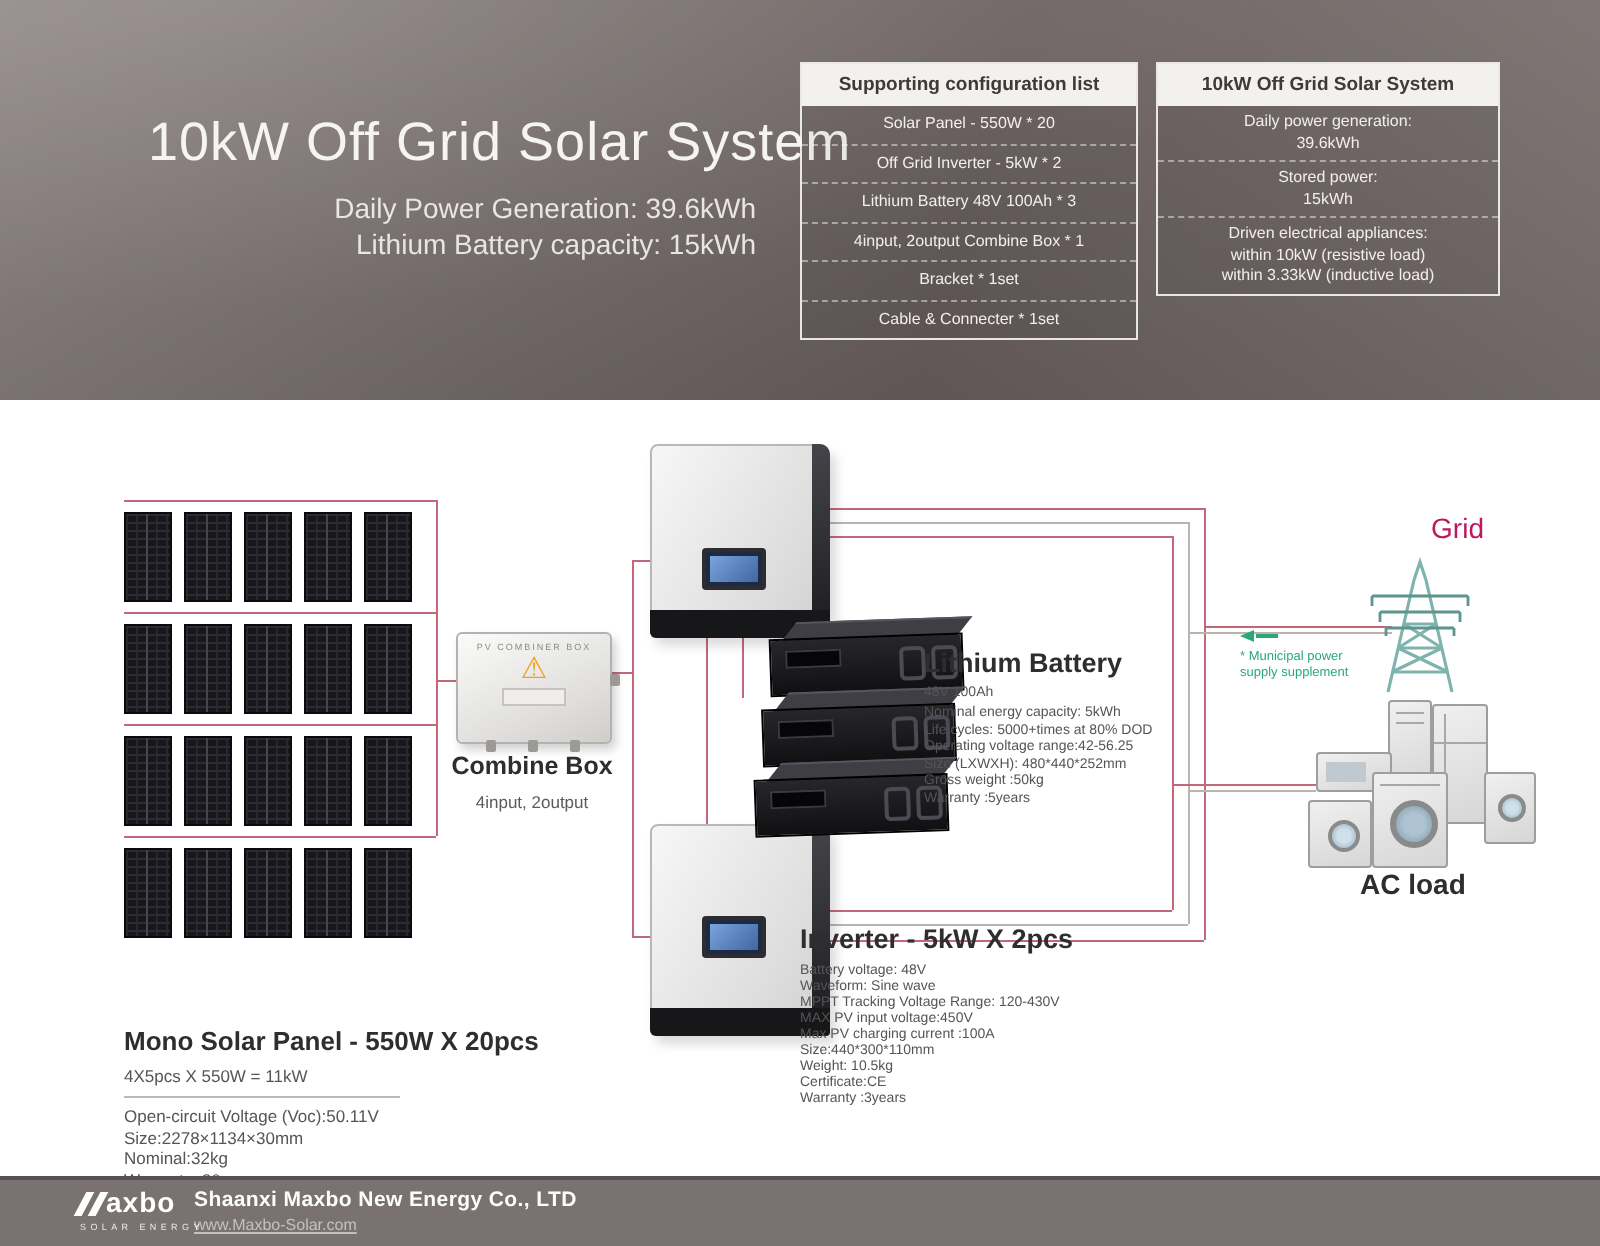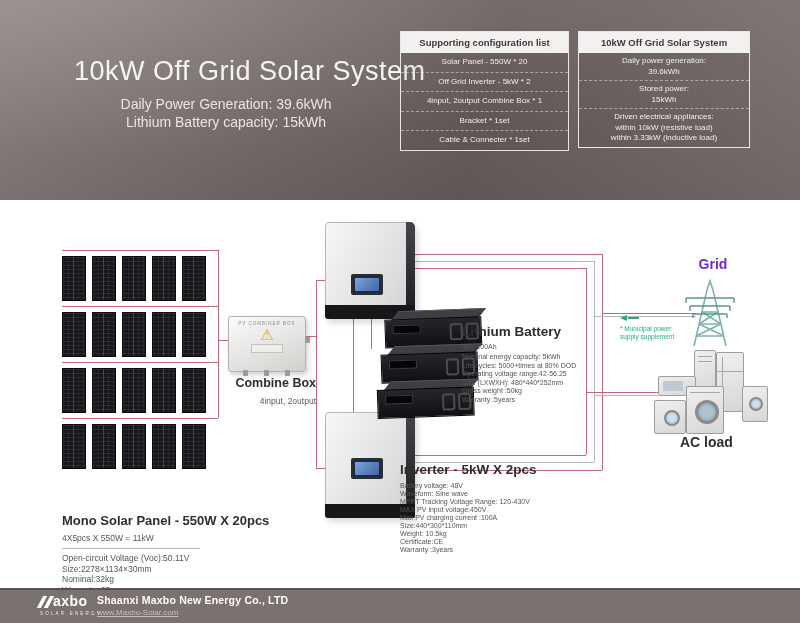--- a/index.html
+++ b/index.html
@@ -7,21 +7,21 @@
         font-family:"Liberation Sans",sans-serif;}
 
   
   .hero{position:absolute;left:0;top:0;width:800px;height:200px;
         background:linear-gradient(105deg,#8c8381 0%,#766d6b 35%,#695f5e 60%,#7c7371 100%);}
   .hero::after{content:"";position:absolute;inset:0;
         background:radial-gradient(ellipse at 12% 0%,rgba(255,255,255,0.10),transparent 55%),
                    linear-gradient(180deg,rgba(255,255,255,0.05),rgba(0,0,0,0.10));}
   .hero-title{position:absolute;left:74px;top:56px;font-size:27px;color:#f6f4f3;
         letter-spacing:0.5px;z-index:2;}
-  .hero-sub{position:absolute;left:74px;top:95px;width:304px;text-align:center;
+  .hero-sub{position:absolute;left:74px;top:95px;width:304px;text-align:right;
         font-size:14px;line-height:18px;color:#e9e5e3;z-index:2;}
 
   .cfg-table{position:absolute;left:400px;top:31px;width:167px;z-index:2;
         border:1px solid rgba(255,255,255,0.85);background:rgba(0,0,0,0.05);}
   .sys-table{position:absolute;left:578px;top:31px;width:170px;z-index:2;
         border:1px solid rgba(255,255,255,0.85);background:rgba(0,0,0,0.05);}
   .tbl-head{background:#f3f1ef;color:#3e3a39;font-weight:bold;font-size:9.5px;
         text-align:center;padding:5px 2px;}
   .cfg-row{height:18.5px;line-height:18.5px;text-align:center;font-size:8px;color:#f1eeed;
         border-bottom:1px dashed rgba(255,255,255,0.45);}
@@ -45,21 +45,21 @@
 
   
   .cbox{position:absolute;left:228px;top:316px;width:76px;height:54px;z-index:2;
         background:linear-gradient(155deg,#fbfbfa,#dedddb 70%,#cfcecb);
         border:1px solid #b3b2ae;border-radius:3px;box-shadow:2px 3px 5px rgba(0,0,0,0.18);}
   .cbox-title{font-size:4.5px;letter-spacing:1px;color:#8b8b88;text-align:center;margin-top:4px;}
   .warn{display:block;text-align:center;font-size:15px;line-height:16px;color:#f0a020;margin-top:1px;}
   .cbox-strip{width:30px;height:7px;margin:1px auto 0;background:#efeeec;border:1px solid #c5c4c0;}
   .nub{position:absolute;bottom:-5px;width:5px;height:6px;background:#9b9a96;border-radius:1px;}
   .nub.r{right:-5px;bottom:auto;}
-  .combine-label{position:absolute;left:216px;top:376px;width:100px;text-align:right;z-index:3;}
+  .combine-label{position:absolute;left:216px;top:376px;width:100px;text-align:center;z-index:3;}
   .combine-label .lab{font-weight:bold;font-size:12.5px;color:#2f2e2e;}
   .combine-label .sub{font-size:8.5px;color:#5a5a5a;margin-top:6px;}
 
   
   .inverter{position:absolute;width:90px;z-index:2;}
   .inv-body{position:absolute;inset:0;background:linear-gradient(120deg,#f7f7f7,#dddddd 70%,#cfcfcf);
         border:1px solid #b8b8b8;border-radius:4px 6px 3px 3px;box-shadow:3px 4px 6px rgba(0,0,0,0.15);}
   .inv-edge{position:absolute;right:0;top:0;width:9px;height:100%;
         background:linear-gradient(180deg,#44444a,#1b1b1f);border-radius:0 5px 2px 0;}
   .inv-band{position:absolute;left:0;bottom:0;width:100%;height:14px;background:#17171a;
@@ -89,22 +89,22 @@
   .inverter-info{position:absolute;left:400px;top:462px;width:180px;z-index:3;}
   .inverter-info .info-title{font-size:13.5px;}
   .inverter-info .specs{font-size:7px;line-height:8px;color:#555;margin-top:5px;}
   .solar-info{position:absolute;left:62px;top:477px;width:250px;z-index:3;margin-top:36px;}
   .solar-info .info-title{font-size:13px;}
   .solar-info .formula{font-size:8.5px;color:#555;margin-top:5px;padding-bottom:5px;
         border-bottom:1px solid #b9b9b9;width:138px;}
   .solar-info .specs{font-size:8.5px;line-height:10.5px;color:#555;margin-top:4px;}
 
   
-  .grid-label{position:absolute;left:684px;top:256px;width:58px;text-align:center;
-        font-weight:bold;font-size:14px;color:#6d28d9;z-index:3;}
+  .grid-label{position:absolute;left:684px;top:256px;width:58px;text-align:right;
+        font-weight:normal;font-size:14px;color:#be185d;z-index:3;}
   .ac-label{position:absolute;left:680px;top:434px;width:66px;
         font-weight:bold;font-size:14px;color:#2f2e2e;z-index:3;}
   .tower{position:absolute;left:678px;top:278px;z-index:2;}
   .muni{position:absolute;left:620px;top:315px;width:84px;z-index:3;}
   .muni .arrow{display:flex;align-items:center;height:6px;}
   .muni .tri{width:0;height:0;border-top:3px solid transparent;border-bottom:3px solid transparent;
         border-right:7px solid #2aa87c;}
   .muni .shaft{width:11px;height:2px;background:#2aa87c;margin-left:1px;}
   .muni .note{font-size:6.5px;line-height:8px;color:#2aa87c;margin-top:4px;}
 
@@ -138,20 +138,21 @@
     <div class="hero-title">10kW Off Grid Solar System</div>
     <div class="hero-sub">
       <div>Daily Power Generation: 39.6kWh</div>
       <div>Lithium Battery capacity: 15kWh</div>
     </div>
 
     <div class="cfg-table">
       <div class="tbl-head">Supporting configuration list</div>
       <div class="cfg-row">Solar Panel - 550W * 20</div>
       <div class="cfg-row">Off Grid Inverter - 5kW * 2</div>
+      <div class="cfg-row">Lithium Battery 48V 100Ah * 3</div>
       <div class="cfg-row">4input, 2output Combine Box * 1</div>
       <div class="cfg-row">Bracket * 1set</div>
       <div class="cfg-row">Cable &amp; Connecter * 1set</div>
     </div>
 
     <div class="sys-table">
       <div class="tbl-head">10kW Off Grid Solar System</div>
       <div class="sys-row">
         <div>Daily power generation:</div>
         <div>39.6kWh</div>

